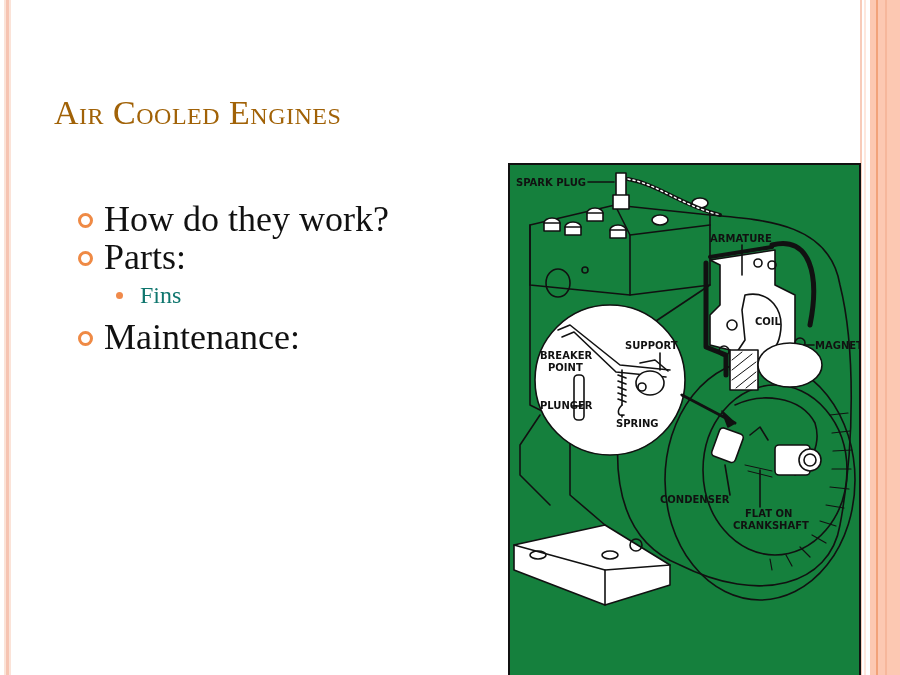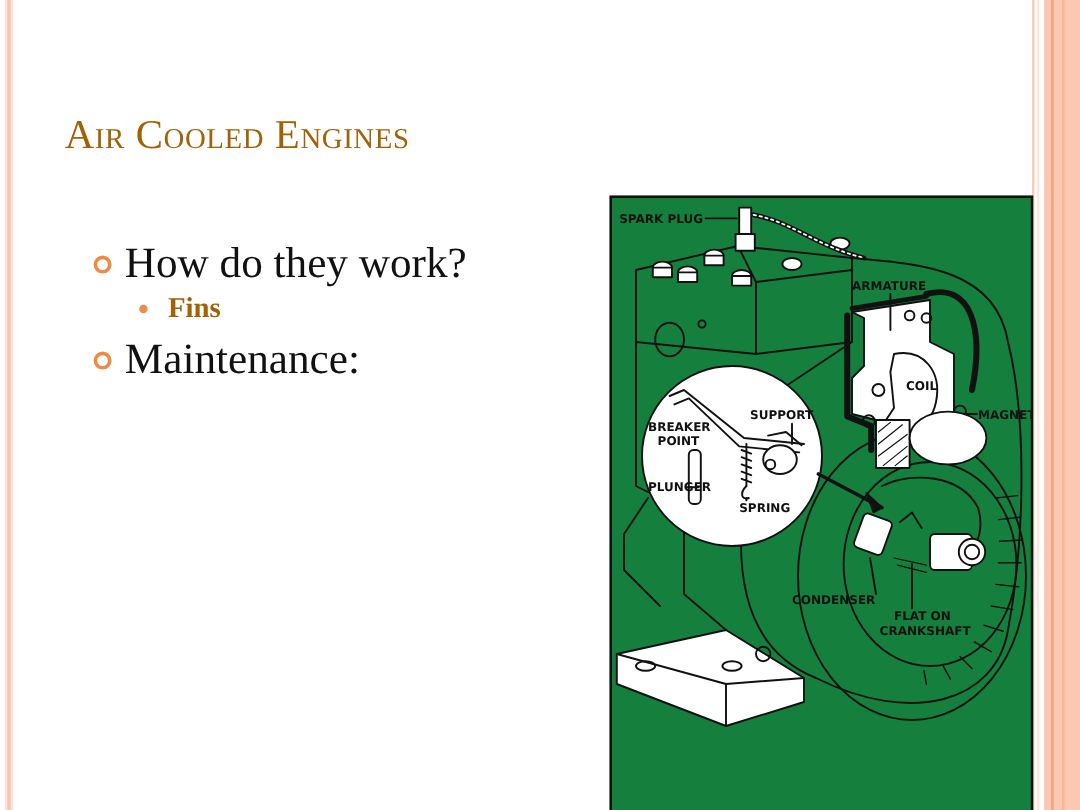--- a/index.html
+++ b/index.html
@@ -33,23 +33,22 @@
     font-size: 36px; color: #111; line-height: 38px; height: 38px;
     white-space: nowrap;
   }
   .l1 .ring {
     position: absolute; left: 2px; top: 13px; width: 9px; height: 9px;
     border: 3px solid #ef8a45; border-radius: 50%; box-sizing: content-box;
   }
   .l2 {
     position: relative; padding-left: 64px;
     font-family: "Liberation Serif", "DejaVu Serif", serif;
-    font-size: 24px; color: #a16207; line-height: 38px; height: 38px;
+    font-size: 24px; color: #0f766e; line-height: 38px; height: 38px;
     white-space: nowrap;
-    font-weight: bold;
   }
   .l2 .dot {
     position: absolute; left: 40px; top: 16px; width: 7px; height: 7px;
     background: #f08a4b; border-radius: 50%;
   }
   .orange-circle {
     position: absolute; left: 808px; top: 586px; width: 36px; height: 28px;
     background: #f6a36c; border-radius: 50%;
   }
   .figure {
@@ -70,20 +69,24 @@
 <div class="stripe rs3"></div>
 <div class="stripe rs4"></div>
 <div class="stripe rs5"></div>
 
 <div class="title">Air Cooled Engines</div>
 
 <ul class="bullets">
   <li class="l1">
     <span class="ring"></span>
     <span>How do they work?</span>
+  </li>
+  <li class="l1">
+    <span class="ring"></span>
+    <span>Parts:</span>
   </li>
   <li class="l2">
     <span class="dot"></span>
     <span>Fins</span>
   </li>
   <li class="l1" style="margin-top:4px">
     <span class="ring"></span>
     <span>Maintenance:</span>
   </li>
 </ul>

